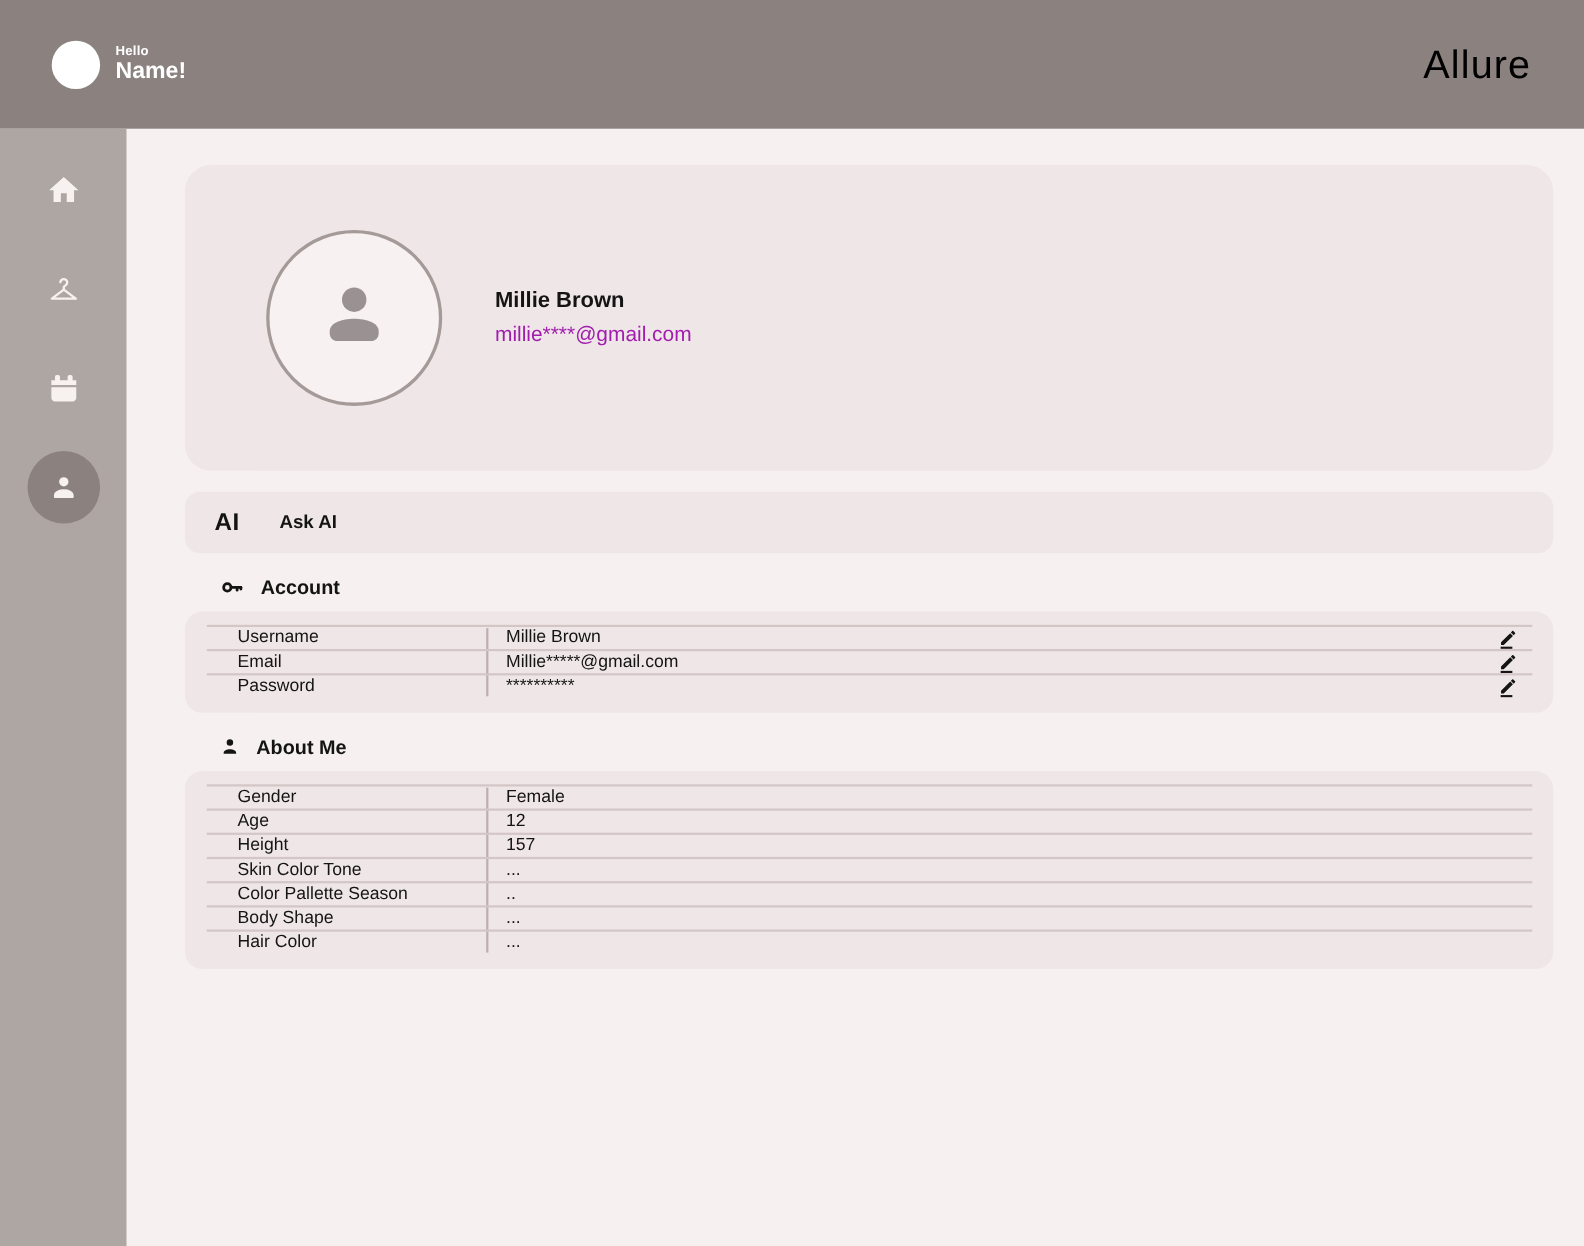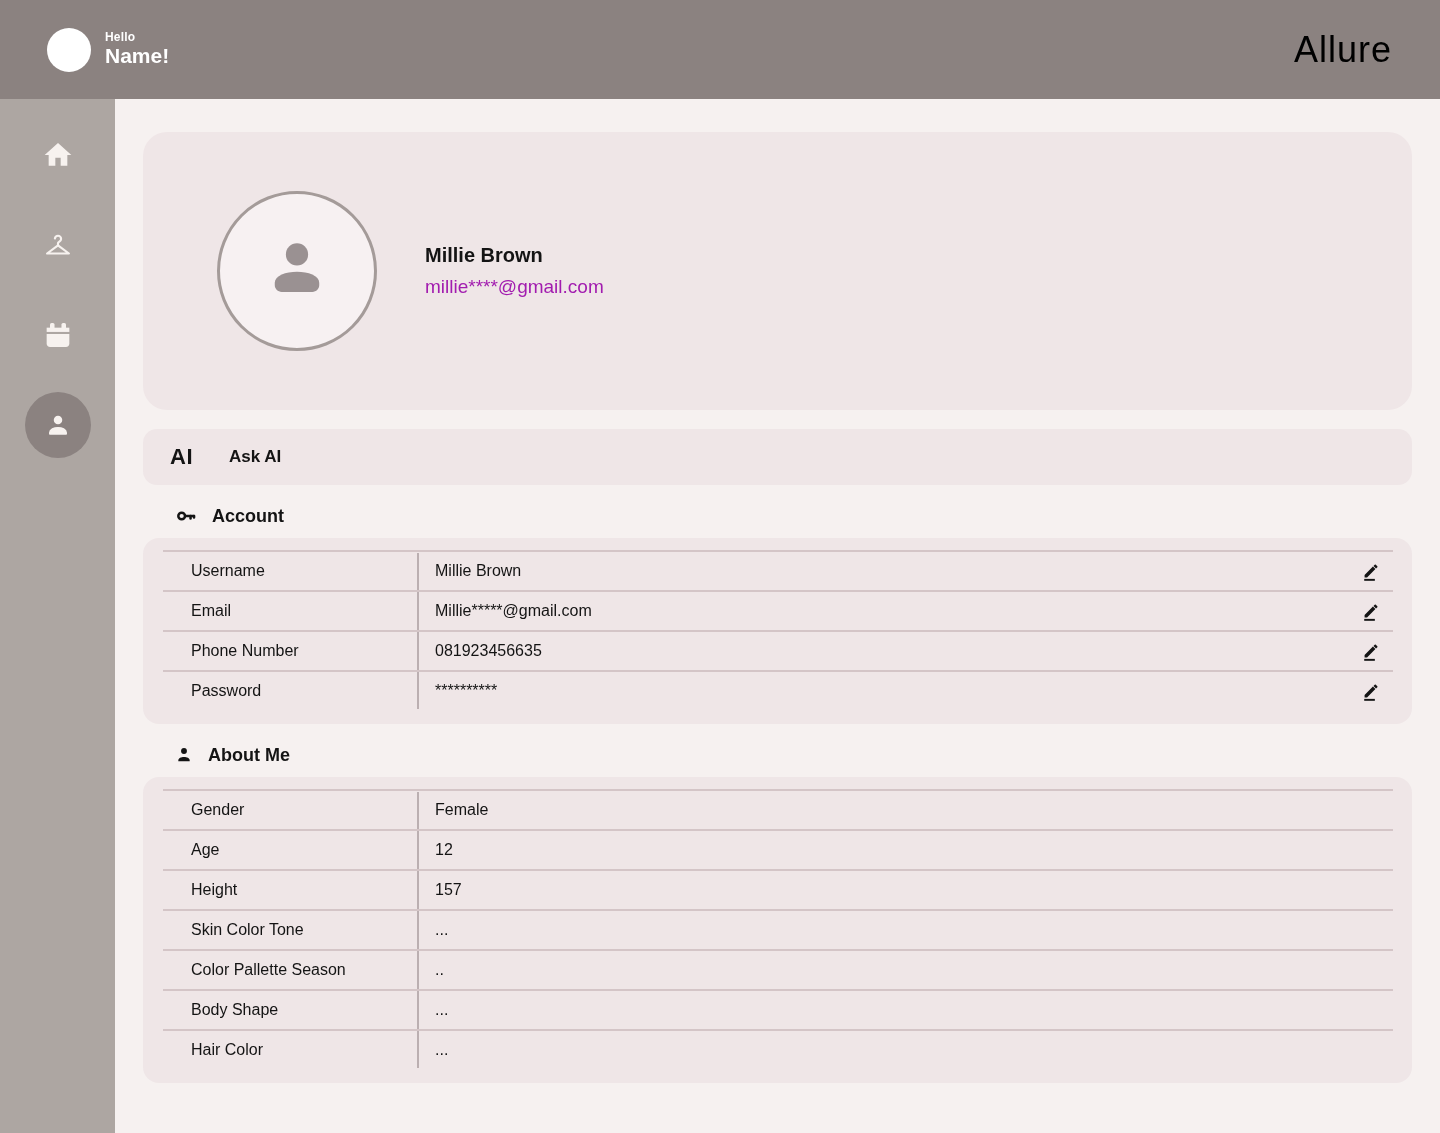--- a/index.html
+++ b/index.html
@@ -7,57 +7,57 @@
     --card-bg:#efe6e7; --divider:#d4c5c7; --vline:#bbafb1;
     --text:#141414; --icon-light:#f7f2ef; --avatar-fill:#f7f1f2;
     --avatar-stroke:#a49b99; --avatar-icon:#9a9192; --white:#ffffff;
   }
   *{box-sizing:border-box; margin:0; padding:0;}
   html,body{width:1440px; height:1133px; overflow:hidden;}
   body{font-family:"Liberation Sans",sans-serif; color:var(--text); background:var(--content-bg);}
   .app{width:1440px; height:1133px; display:flex; flex-direction:column;}
 
   
-  .header{height:99px; flex:none; background:var(--header-bg); display:flex; align-items:center; padding:0 48px 0 47px;}
+  .header{height:117px; flex:none; background:var(--header-bg); display:flex; align-items:center; padding:0 48px 0 47px;}
   .header-left{display:flex; align-items:center; gap:14px;}
   .header-avatar{width:44px; height:44px; border-radius:50%; background:var(--white); flex:none;}
   .greeting{color:var(--white); line-height:1.15;}
   .greeting .hello{font-size:12px; font-weight:700; letter-spacing:.2px;}
   .greeting .name{font-size:21px; font-weight:700;}
   .logo{margin-left:auto; color:#000000; font-family:Liberation Sans, sans-serif; font-size:36px; font-weight:400; letter-spacing:1px; line-height:1;}
 
   
   .body{flex:1; display:flex; min-height:0;}
   .sidebar{width:115px; flex:none; background:var(--sidebar-bg); display:flex; flex-direction:column; align-items:center; padding-top:23px;}
   .nav-item{width:66px; height:66px; border-radius:50%; display:flex; align-items:center; justify-content:center; margin-bottom:24px; cursor:pointer;}
   .nav-item.active{background:var(--header-bg);}
   .nav-item svg{display:block;}
 
-  .main{flex:1; padding:33px 28px 0 28px; min-width:0;}
+  .main{flex:1; padding:33px 28px 0 28px; min-width:0;margin-left:25px;}
 
   
   .profile-card{height:278px; background:var(--card-bg); border-radius:24px; display:flex; align-items:center; padding-left:74px; gap:48px;}
   .profile-avatar{width:160px; height:160px; border-radius:50%; background:var(--avatar-fill); border:3px solid var(--avatar-stroke); display:flex; align-items:center; justify-content:center; flex:none;}
   .profile-name{font-size:20px; font-weight:700; margin-bottom:9px;}
   .profile-email{font-size:19px; font-weight:400; color:#a21caf;}
 
   
   .askai{margin-top:19px; height:56px; border-radius:14px; background:var(--card-bg); display:flex; align-items:center; padding:0 0 0 27px; cursor:pointer;text-align:right;}
   .askai-glyph{font-size:22px; font-weight:700; letter-spacing:.5px;}
   .askai-label{font-size:17px; font-weight:700; margin-left:36px;}
 
   
   .section-head{display:flex; align-items:center; gap:13px; margin:16px 0 7px 30px; height:30px;}
   .section-head .title{font-size:18px; font-weight:700;}
   .section-head svg{display:block;}
 
   
   .table-card{background:var(--card-bg); border-radius:16px; padding:13px 0; position:relative;}
   .table-card .vline{position:absolute; top:15px; bottom:15px; left:274px; width:2px; background:var(--vline);}
-  .trow{height:40px; display:flex; align-items:center; position:relative;}
+  .trow{height:22px; display:flex; align-items:center; position:relative;}
   .trow:not(:first-child)::before{content:''; position:absolute; top:-1px; left:20px; right:19px; height:2px; background:var(--divider);}
   .tlabel{width:274px; flex:none; padding-left:48px; font-size:16px; font-weight:500;}
   .tvalue{padding-left:18px; font-size:16px; font-weight:500;}
   .edit-btn{margin-left:auto; margin-right:30px; cursor:pointer; display:flex; align-items:center;}
 </style>
 </head>
 <body>
 
 <div class="app">
 
@@ -159,30 +159,20 @@
             <div class="tlabel">Email</div>
             <div class="tvalue">Millie*****@gmail.com</div>
             <span class="edit-btn">
               <svg width="22" height="22" viewBox="0 0 24 24">
                 <path d="M5 16.3V19h2.7l9.1-9.1-2.7-2.7L5 16.3zM18.9 7.9c.3-.3.3-.8 0-1.1l-1.7-1.7c-.3-.3-.8-.3-1.1 0l-1.4 1.4 2.8 2.8 1.4-1.4z" fill="#141414"></path>
                 <rect x="4.6" y="20.6" width="11.6" height="2.1" fill="#141414"></rect>
               </svg>
             </span>
           </div>
           <div class="trow">
-            <div class="tlabel">Phone Number</div>
-            <div class="tvalue">081923456635</div>
-            <span class="edit-btn">
-              <svg width="22" height="22" viewBox="0 0 24 24">
-                <path d="M5 16.3V19h2.7l9.1-9.1-2.7-2.7L5 16.3zM18.9 7.9c.3-.3.3-.8 0-1.1l-1.7-1.7c-.3-.3-.8-.3-1.1 0l-1.4 1.4 2.8 2.8 1.4-1.4z" fill="#141414"></path>
-                <rect x="4.6" y="20.6" width="11.6" height="2.1" fill="#141414"></rect>
-              </svg>
-            </span>
-          </div>
-          <div class="trow">
             <div class="tlabel">Password</div>
             <div class="tvalue">**********</div>
             <span class="edit-btn">
               <svg width="22" height="22" viewBox="0 0 24 24">
                 <path d="M5 16.3V19h2.7l9.1-9.1-2.7-2.7L5 16.3zM18.9 7.9c.3-.3.3-.8 0-1.1l-1.7-1.7c-.3-.3-.8-.3-1.1 0l-1.4 1.4 2.8 2.8 1.4-1.4z" fill="#141414"></path>
                 <rect x="4.6" y="20.6" width="11.6" height="2.1" fill="#141414"></rect>
               </svg>
             </span>
           </div>
         </div>

